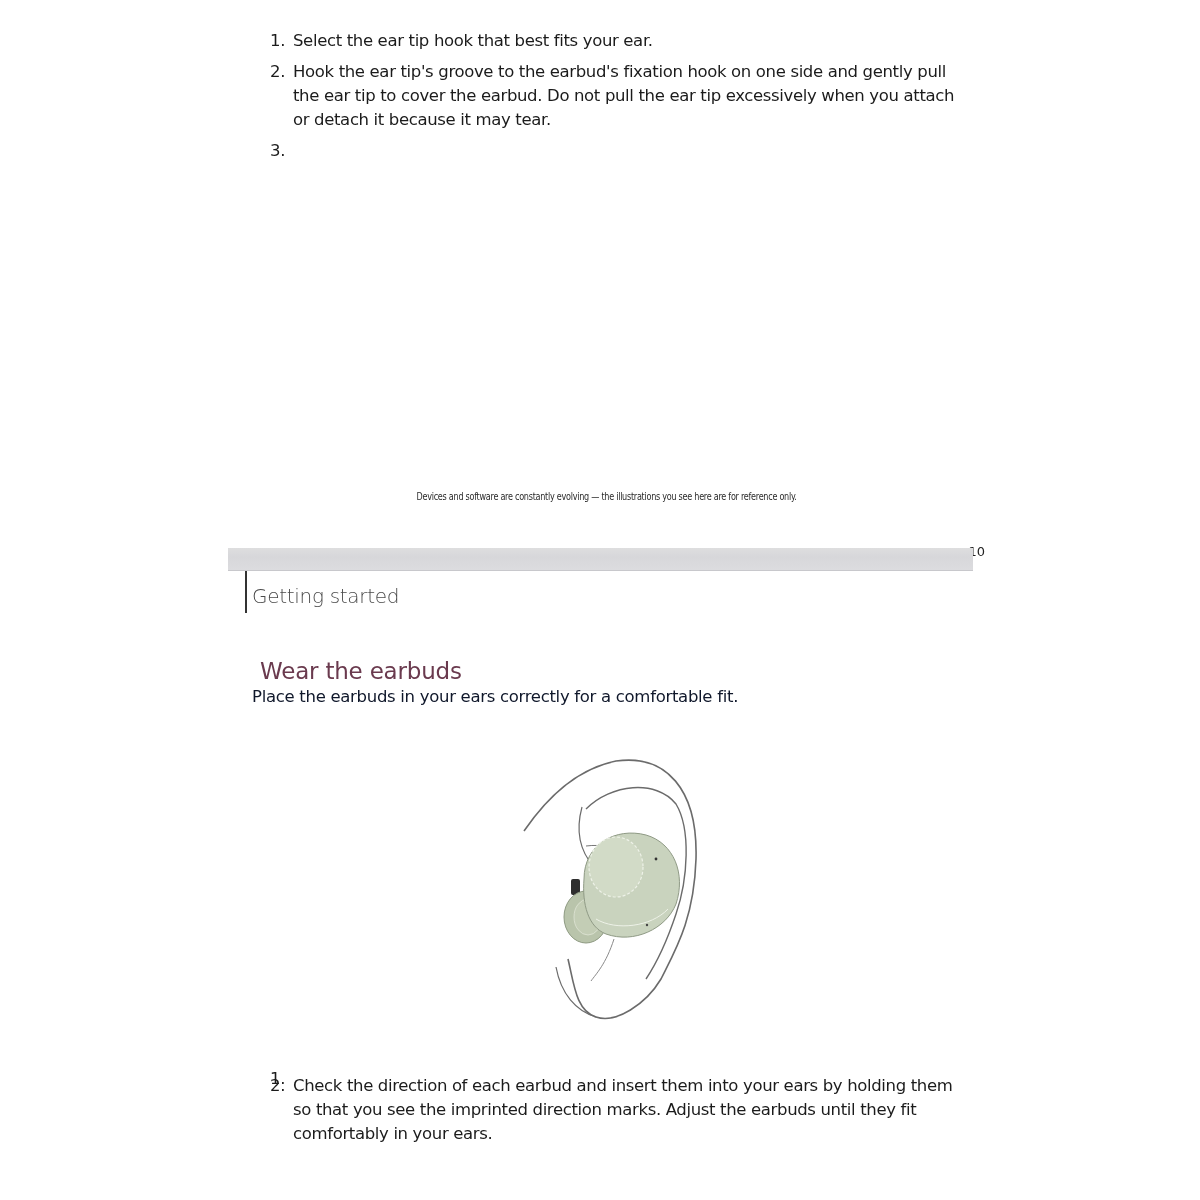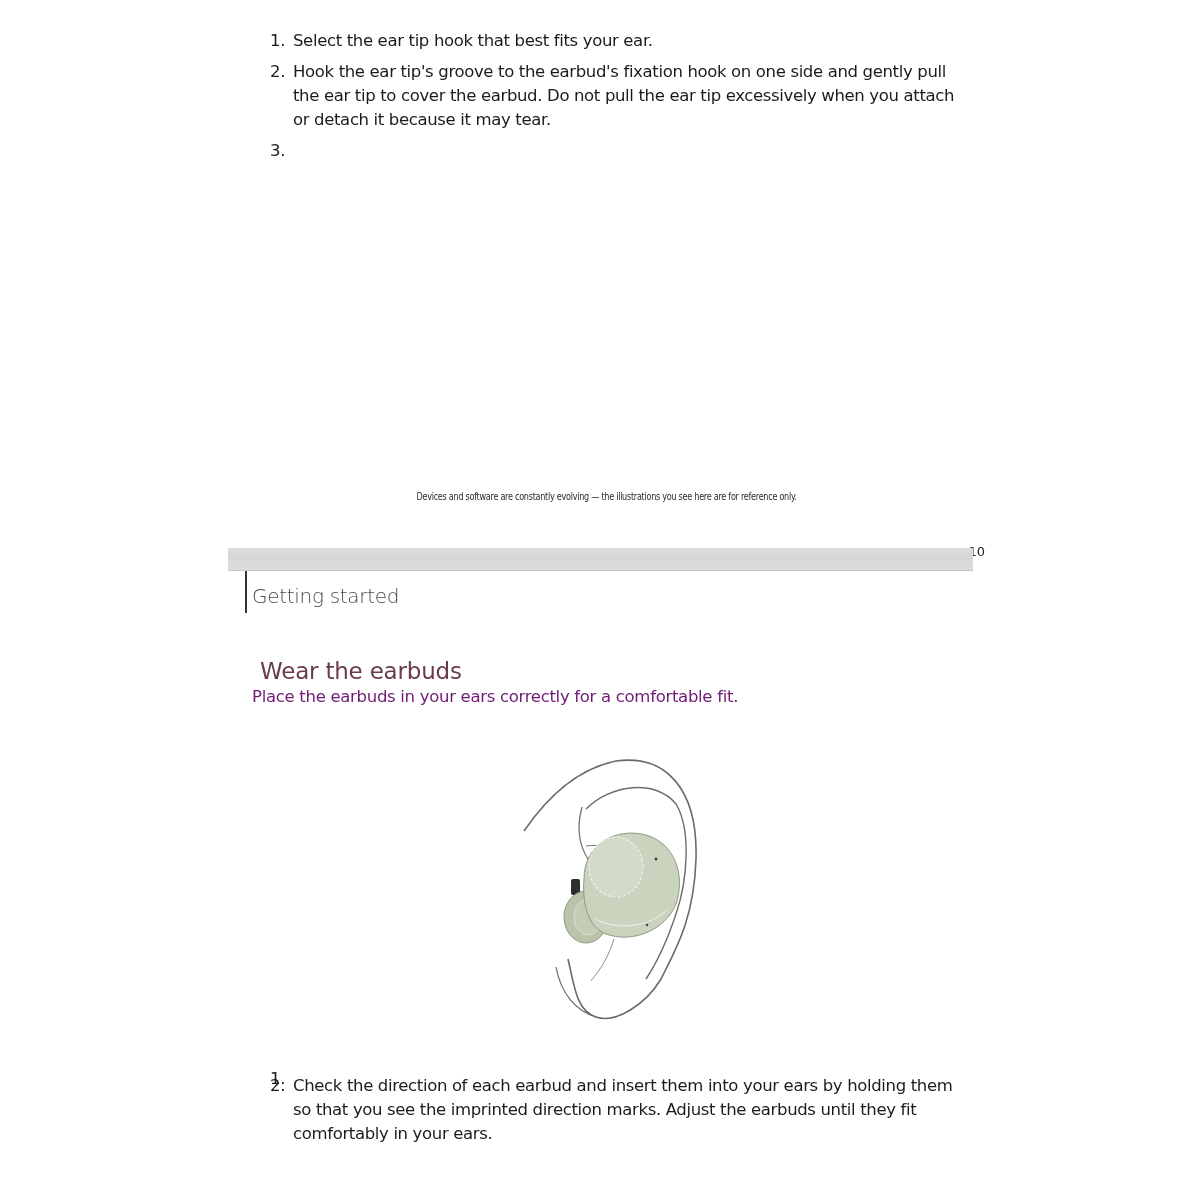--- a/index.html
+++ b/index.html
@@ -111,21 +111,21 @@
     letter-spacing: -0.2px;
     margin: 8px;
     font-weight: normal;
   }
   .intro {
     position: absolute;
     left: 24px;
     top: 116px;
     font-size: 16.5px;
     letter-spacing: -0.3px;
-    color: #701a75;
+    color: #0f172a;
   }
   .illustration {
     position: absolute;
     left: 288px;
     top: 178px;
     width: 200px;
     height: 280px;
   }
   .bottom-steps { top: 496px; }
 </style>

